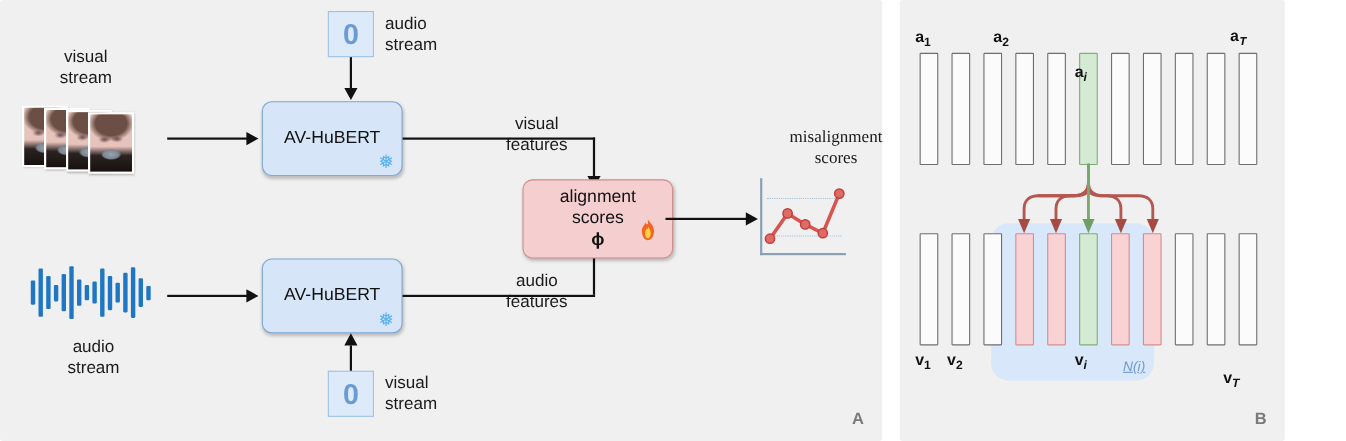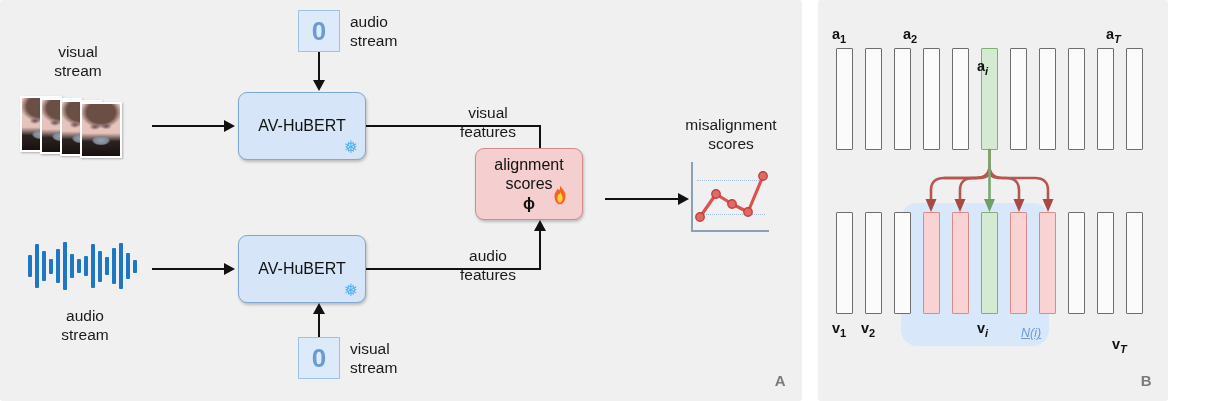--- a/index.html
+++ b/index.html
@@ -226,38 +226,38 @@
 stream</div>
     <div class="ln ln-v" style="left:318px; top:314px; height:23px;"></div>
     <div class="ah ah-u" style="left:312.5px; top:303px;"></div>
 
     <div class="ln ln-h" style="left:366px; top:268px; width:175px;"></div>
     <div class="ln ln-v" style="left:539px; top:231px; height:37px;"></div>
     <div class="ah ah-u" style="left:533.5px; top:220px;"></div>
     <div class="lbl" style="left:438px; top:246px; width:100px;">audio
 features</div>
 
-    <div class="procbox pink" style="left:475px; top:148px; width:108px; height:72px; flex-direction:column;">
+    <div class="procbox pink" style="left:475px; top:163px; width:137px; height:72px; flex-direction:column;">
       <div style="line-height:19px; text-align:center;">
         <div>alignment</div>
         <div>scores</div>
         <div style="font-weight:bold; margin-top:1px;">ϕ</div>
       </div>
       <span class="flame">
         <svg width="16" height="20" viewBox="0 0 16 20">
           <path d="M8 0.5 C10 4 13.5 5.5 13.5 11 C13.5 16 10.9 19.3 8 19.3 C5.1 19.3 2.5 16 2.5 11 C2.5 7.3 5 6.2 5.5 3.6 C6.4 5 7.2 5.3 8 4.3 Z" fill="#f26522"></path>
           <path d="M8 7 C9.1 9.2 10.6 10.1 10.6 13 C10.6 15.8 9.4 17.6 8 17.6 C6.6 17.6 5.4 15.8 5.4 13 C5.4 11 6.6 10.2 7 8.6 C7.4 9.4 7.7 9.5 8 9 Z" fill="#ffd23f"></path>
         </svg>
       </span>
     </div>
 
     <div class="ln ln-h" style="left:605px; top:198px; width:75px;"></div>
     <div class="ah ah-r" style="left:678px; top:192.5px;"></div>
 
-    <div class="lbl" style="left:666px; top:115px; width:130px;">misalignment
+    <div class="lbl" style="left:695px; top:115px; width:130px;font-family:Liberation Serif, serif;">misalignment
 scores</div>
 
     <div class="chart" style="left:691px; top:162px; width:78px; height:72px;">
       <div class="axis" style="left:0px; top:0px; width:2px; height:70px;"></div>
       <div class="axis" style="left:0px; top:68px; width:78px; height:2px;"></div>
       <div class="dotline" style="left:6px; top:18px; width:68px;"></div>
       <div class="dotline" style="left:6px; top:52px; width:68px;"></div>
       <svg width="78" height="72" viewBox="0 0 78 72">
         <polyline points="9,55 25,32 41,42 57,50 72,14" fill="none" stroke="#d9534f" stroke-width="3.2" stroke-linecap="round" stroke-linejoin="round"></polyline>
         <circle cx="9" cy="55" r="4.2" fill="#e06a66" stroke="#c0413d" stroke-width="1.4"></circle>
@@ -289,21 +289,21 @@
 
     <div class="tag" style="left:14px; top:26px;">
       <span>a</span><sub>1</sub>
     </div>
     <div class="tag" style="left:43px; top:26px;margin-left:42px;">
       <span>a</span><sub>2</sub>
     </div>
     <div class="tag" style="left:159px; top:26px;margin-top:32px;">
       <span>a</span><sub class="it">i</sub>
     </div>
-    <div class="tag" style="left:288px; top:26px;">
+    <div class="tag" style="left:300px; top:26px;font-family:Liberation Mono, monospace;">
       <span>a</span><sub class="it">T</sub>
     </div>
 
     <svg class="connectors" width="350" height="401">
       <g fill="none" stroke="#b5564f" stroke-width="2.6" stroke-linecap="round">
         <path d="M171.5 150 L171.5 166 C171.5 174 166 178 158 178 L126 178 C118 178 113 182 113 190 L113 200"></path>
         <path d="M171.5 166 C171.5 174 166 178 158 178 L126 178"></path>
         <path d="M171.5 171 C171.5 176 167 178 160 178 L155 178 C147 178 142 182 142 190 L142 200"></path>
         <path d="M171.5 171 C171.5 176 176 178 183 178 L188 178 C196 178 201 182 201 190 L201 200"></path>
         <path d="M171.5 166 C171.5 174 177 178 185 178 L217 178 C225 178 230 182 230 190 L230 200"></path>

